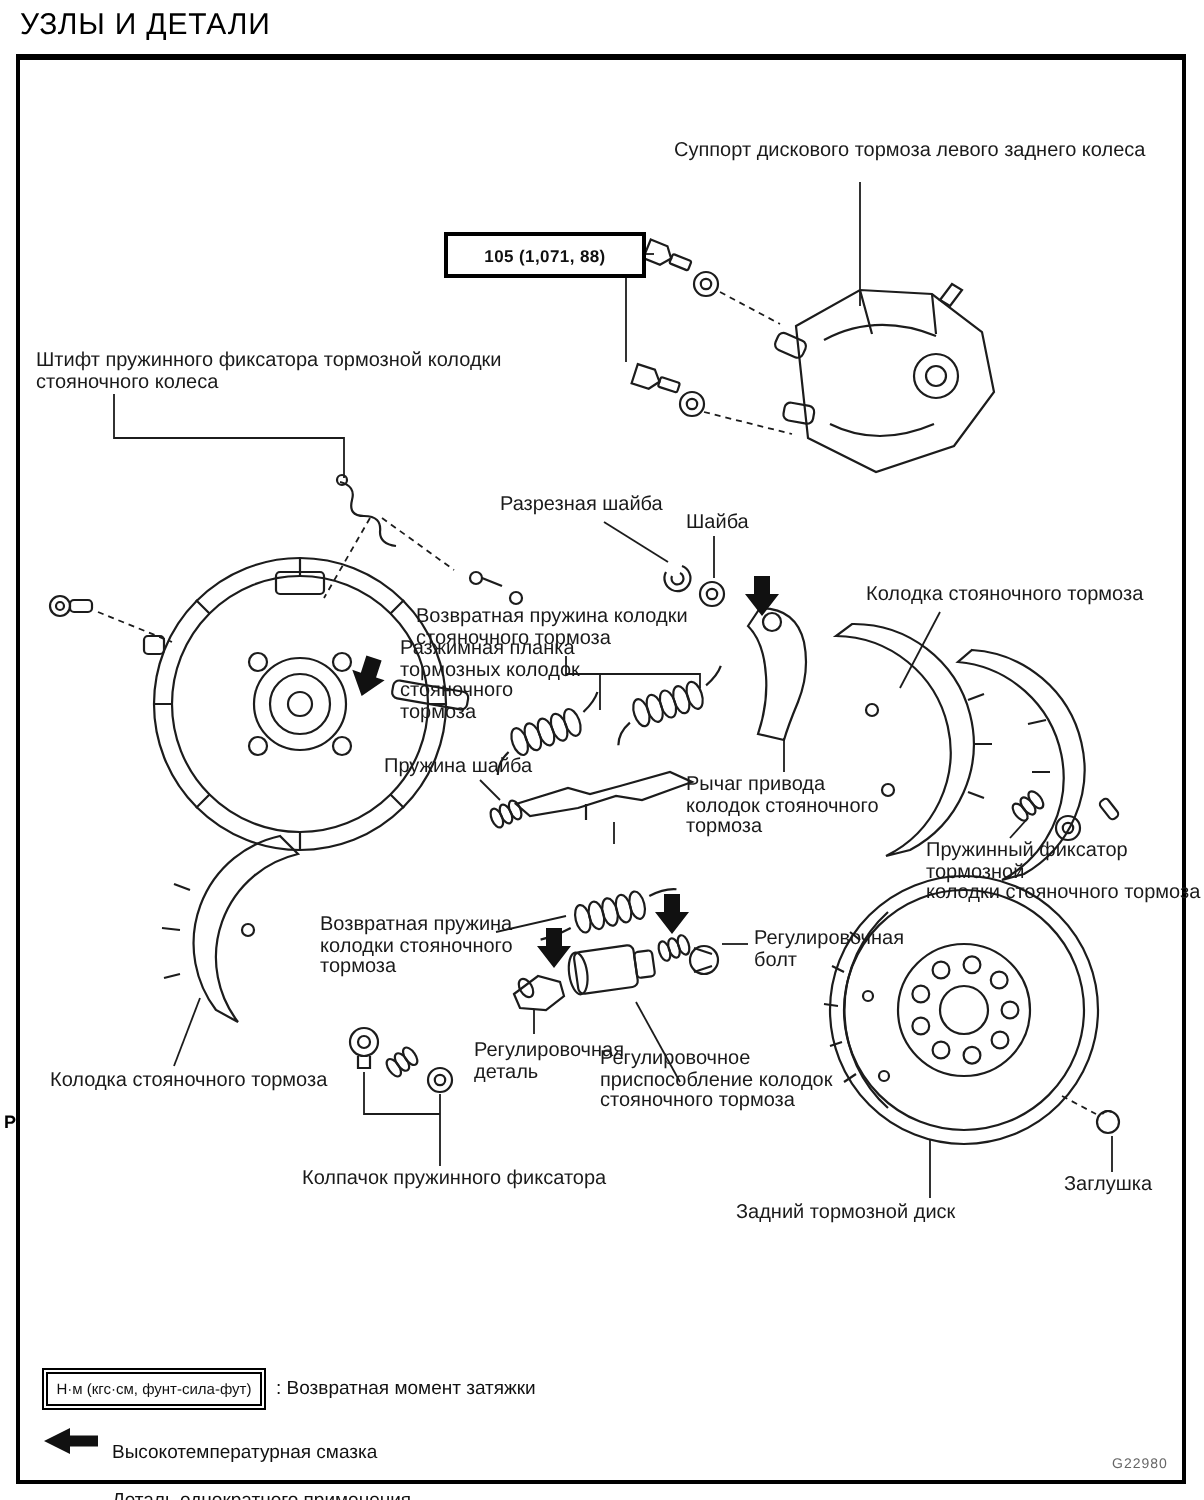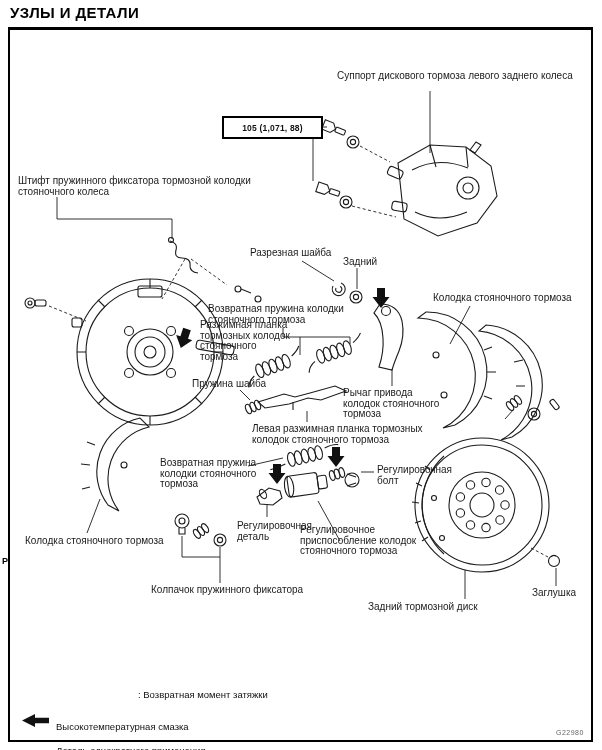--- a/index.html
+++ b/index.html
@@ -1,18 +1,18 @@
 <!DOCTYPE html>
 <html><head>
 <meta charset="utf-8">
 <style>
   html,body{margin:0;padding:0;background:#fff;}
   .page{position:relative;width:602px;height:750px;background:#ffffff;
         font-family:"Liberation Sans",sans-serif;color:#111;overflow:hidden;}
-  .title{position:absolute;left:10px;top:4px;margin:0;font-size:15px;font-weight:bold;
+  .title{position:absolute;left:10px;top:4px;margin:0;font-size:15px;font-weight:normal;
          letter-spacing:.4px;color:#000;}
   .frame{position:absolute;left:8px;top:27px;width:581px;height:710px;
          border:2px solid #000;border-top-width:3px;background:transparent;}
   svg.art{position:absolute;left:0;top:0;}
   .lbl{position:absolute;font-size:10px;line-height:10.5px;white-space:pre-line;color:#1a1a1a;}
   .torque-box{position:absolute;left:222px;top:116px;width:97px;height:19px;
         border:2px solid #000;background:#fff;display:flex;align-items:center;justify-content:center;
         font-size:8.5px;font-weight:bold;letter-spacing:.2px;}
   .legend-box{position:absolute;left:23px;top:686px;width:106px;height:15px;
         border:1px solid #000;outline:1px solid #000;outline-offset:1px;background:#fff;
@@ -272,49 +272,50 @@
 
   <div class="lbl" style="left:337px;top:71px">Суппорт дискового тормоза левого заднего колеса</div>
 
   <div class="torque-box">
     <span>105 (1,071, 88)</span>
   </div>
 
   <div class="lbl" style="left:18px;top:176px">Штифт пружинного фиксатора тормозной колодки
 стояночного колеса</div>
   <div class="lbl" style="left:250px;top:248px">Разрезная шайба</div>
-  <div class="lbl" style="left:343px;top:257px">Задний</div>
+  <div class="lbl" style="left:343px;top:257px">Шайба</div>
   <div class="lbl" style="left:433px;top:293px">Колодка стояночного тормоза</div>
   <div class="lbl" style="left:208px;top:304px">Возвратная пружина колодки
 стояночного тормоза</div>
   <div class="lbl" style="left:200px;top:320px">Разжимная планка
 тормозных колодок
 стояночного
 тормоза</div>
   <div class="lbl" style="left:192px;top:379px">Пружина шайба</div>
   <div class="lbl" style="left:343px;top:388px">Рычаг привода
 колодок стояночного
 тормоза</div>
-  <div class="lbl" style="left:252px;top:424px">Левая разжимная планка тормозных
-колодок стояночного тормоза</div>
+  <div class="lbl" style="left:463px;top:421px">Пружинный фиксатор тормозной
+колодки стояночного тормоза</div>
   <div class="lbl" style="left:160px;top:458px">Возвратная пружина
 колодки стояночного
 тормоза</div>
   <div class="lbl" style="left:377px;top:465px">Регулировочная
 болт</div>
   <div class="lbl" style="left:237px;top:521px">Регулировочная
 деталь</div>
   <div class="lbl" style="left:300px;top:525px">Регулировочное
 приспособление колодок
 стояночного тормоза</div>
   <div class="lbl" style="left:25px;top:536px">Колодка стояночного тормоза</div>
   <div class="lbl" style="left:151px;top:585px">Колпачок пружинного фиксатора</div>
   <div class="lbl" style="left:368px;top:602px">Задний тормозной диск</div>
   <div class="lbl" style="left:532px;top:588px">Заглушка</div>
 
+  <div class="legend-box">Н·м (кгс·см, фунт-сила-фут)</div>
   <div class="legend-desc">: Возвратная момент затяжки</div>
   <svg class="legend-arrow" width="28" height="15" viewBox="0 0 28 15">
     <path d="M0,7.5 L13,1 V4.7 H27 V10.3 H13 V14 Z" fill="#111"></path>
   </svg>
   <div class="legend-line1">Деталь однократного применения</div>
   <div class="legend-line2">Высокотемпературная смазка</div>
 
   <div class="figure-code">G22980</div>
   <div class="page-marker">P</div>
 </div>

